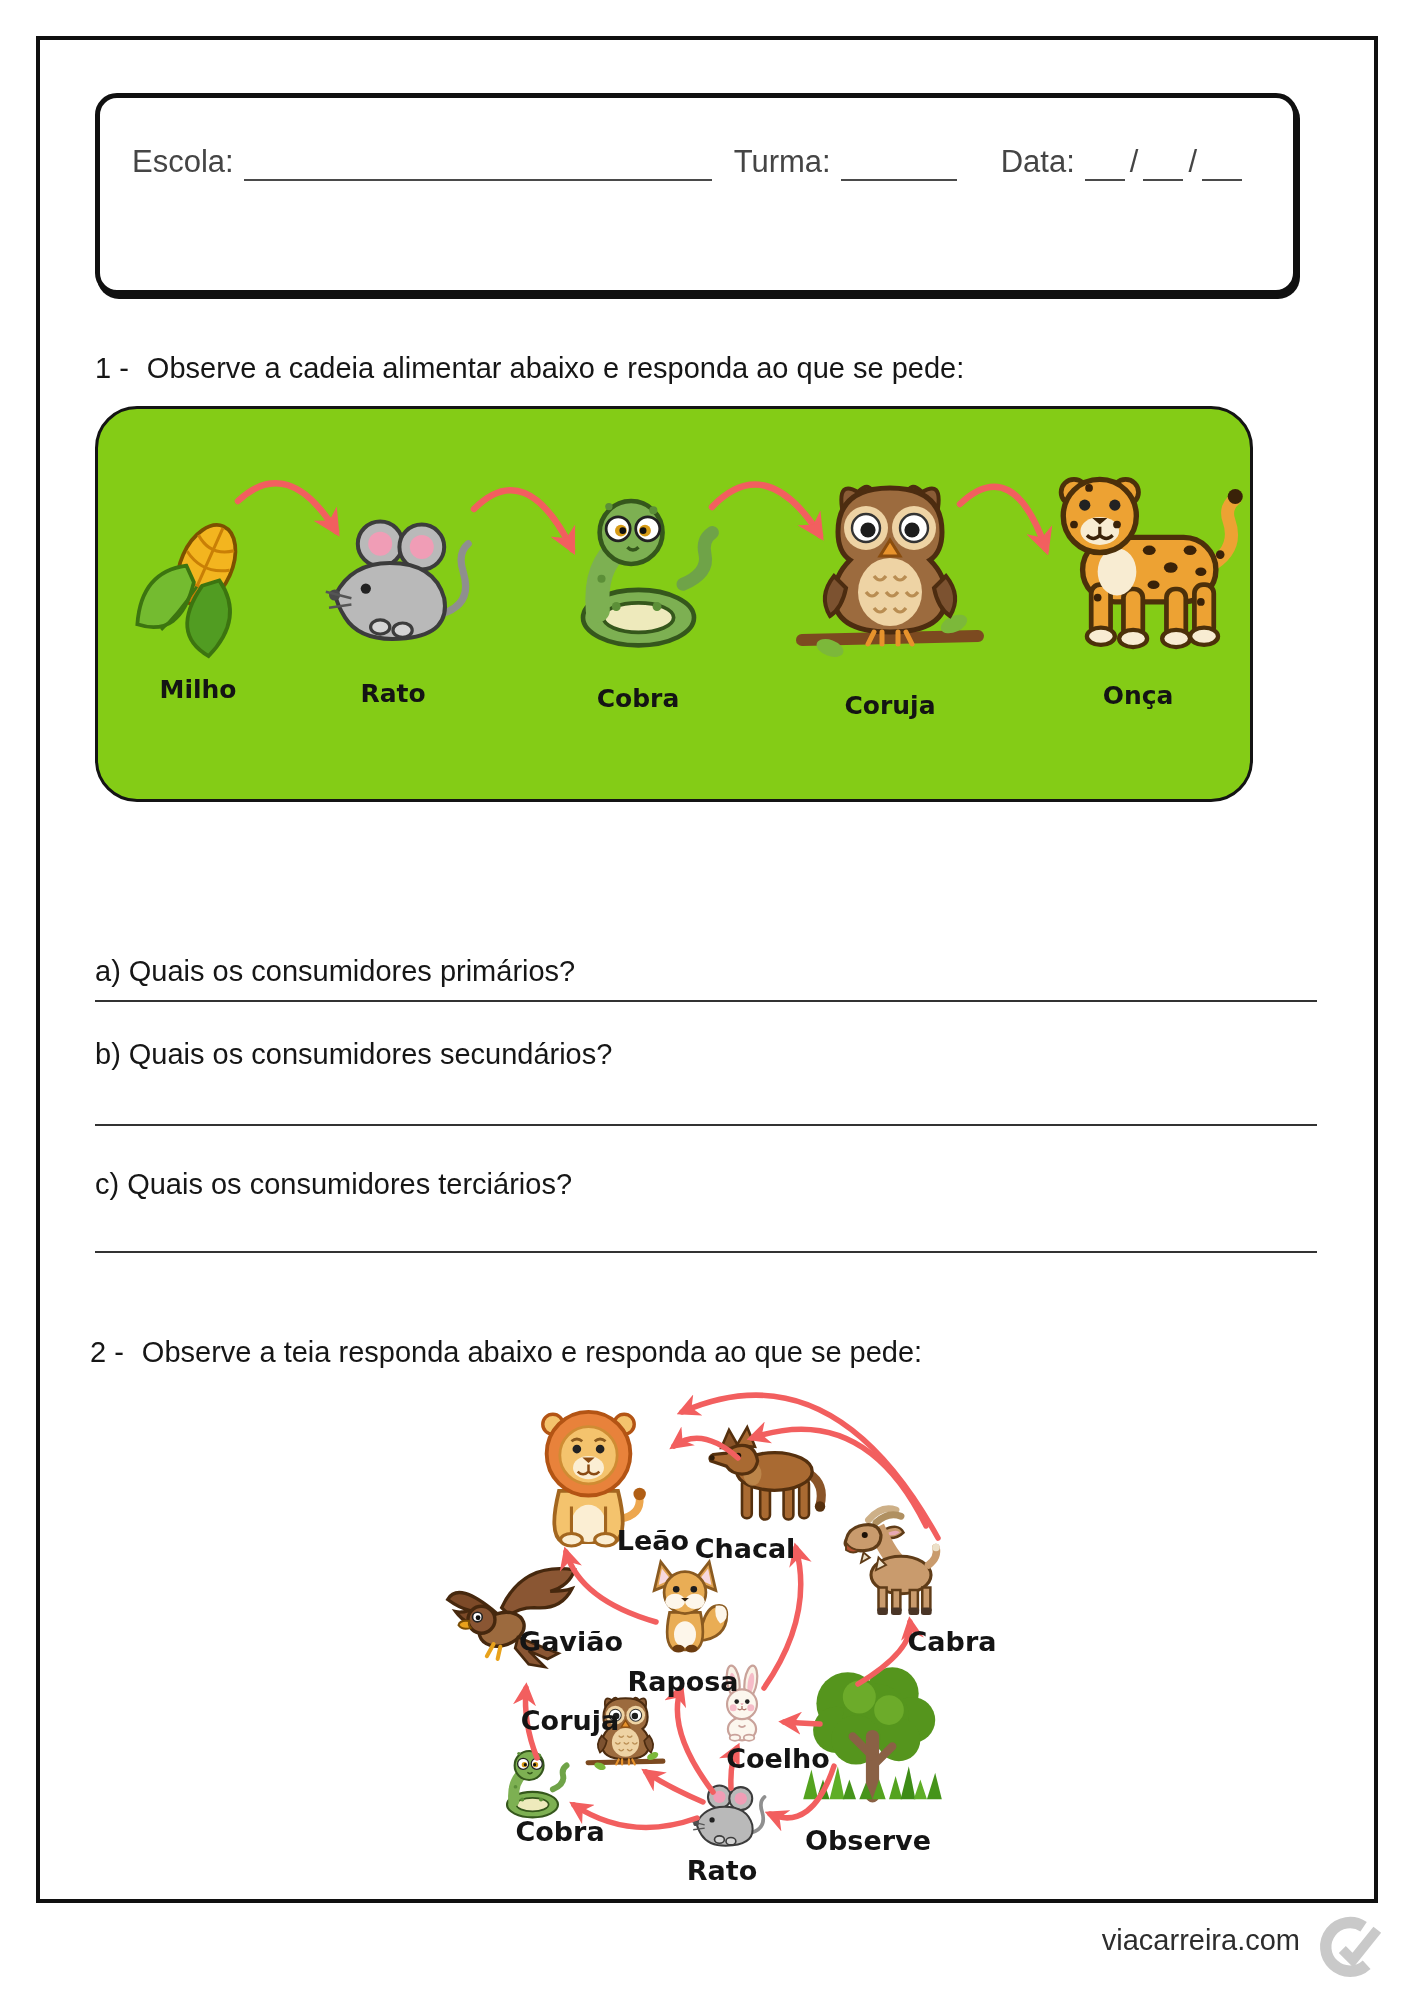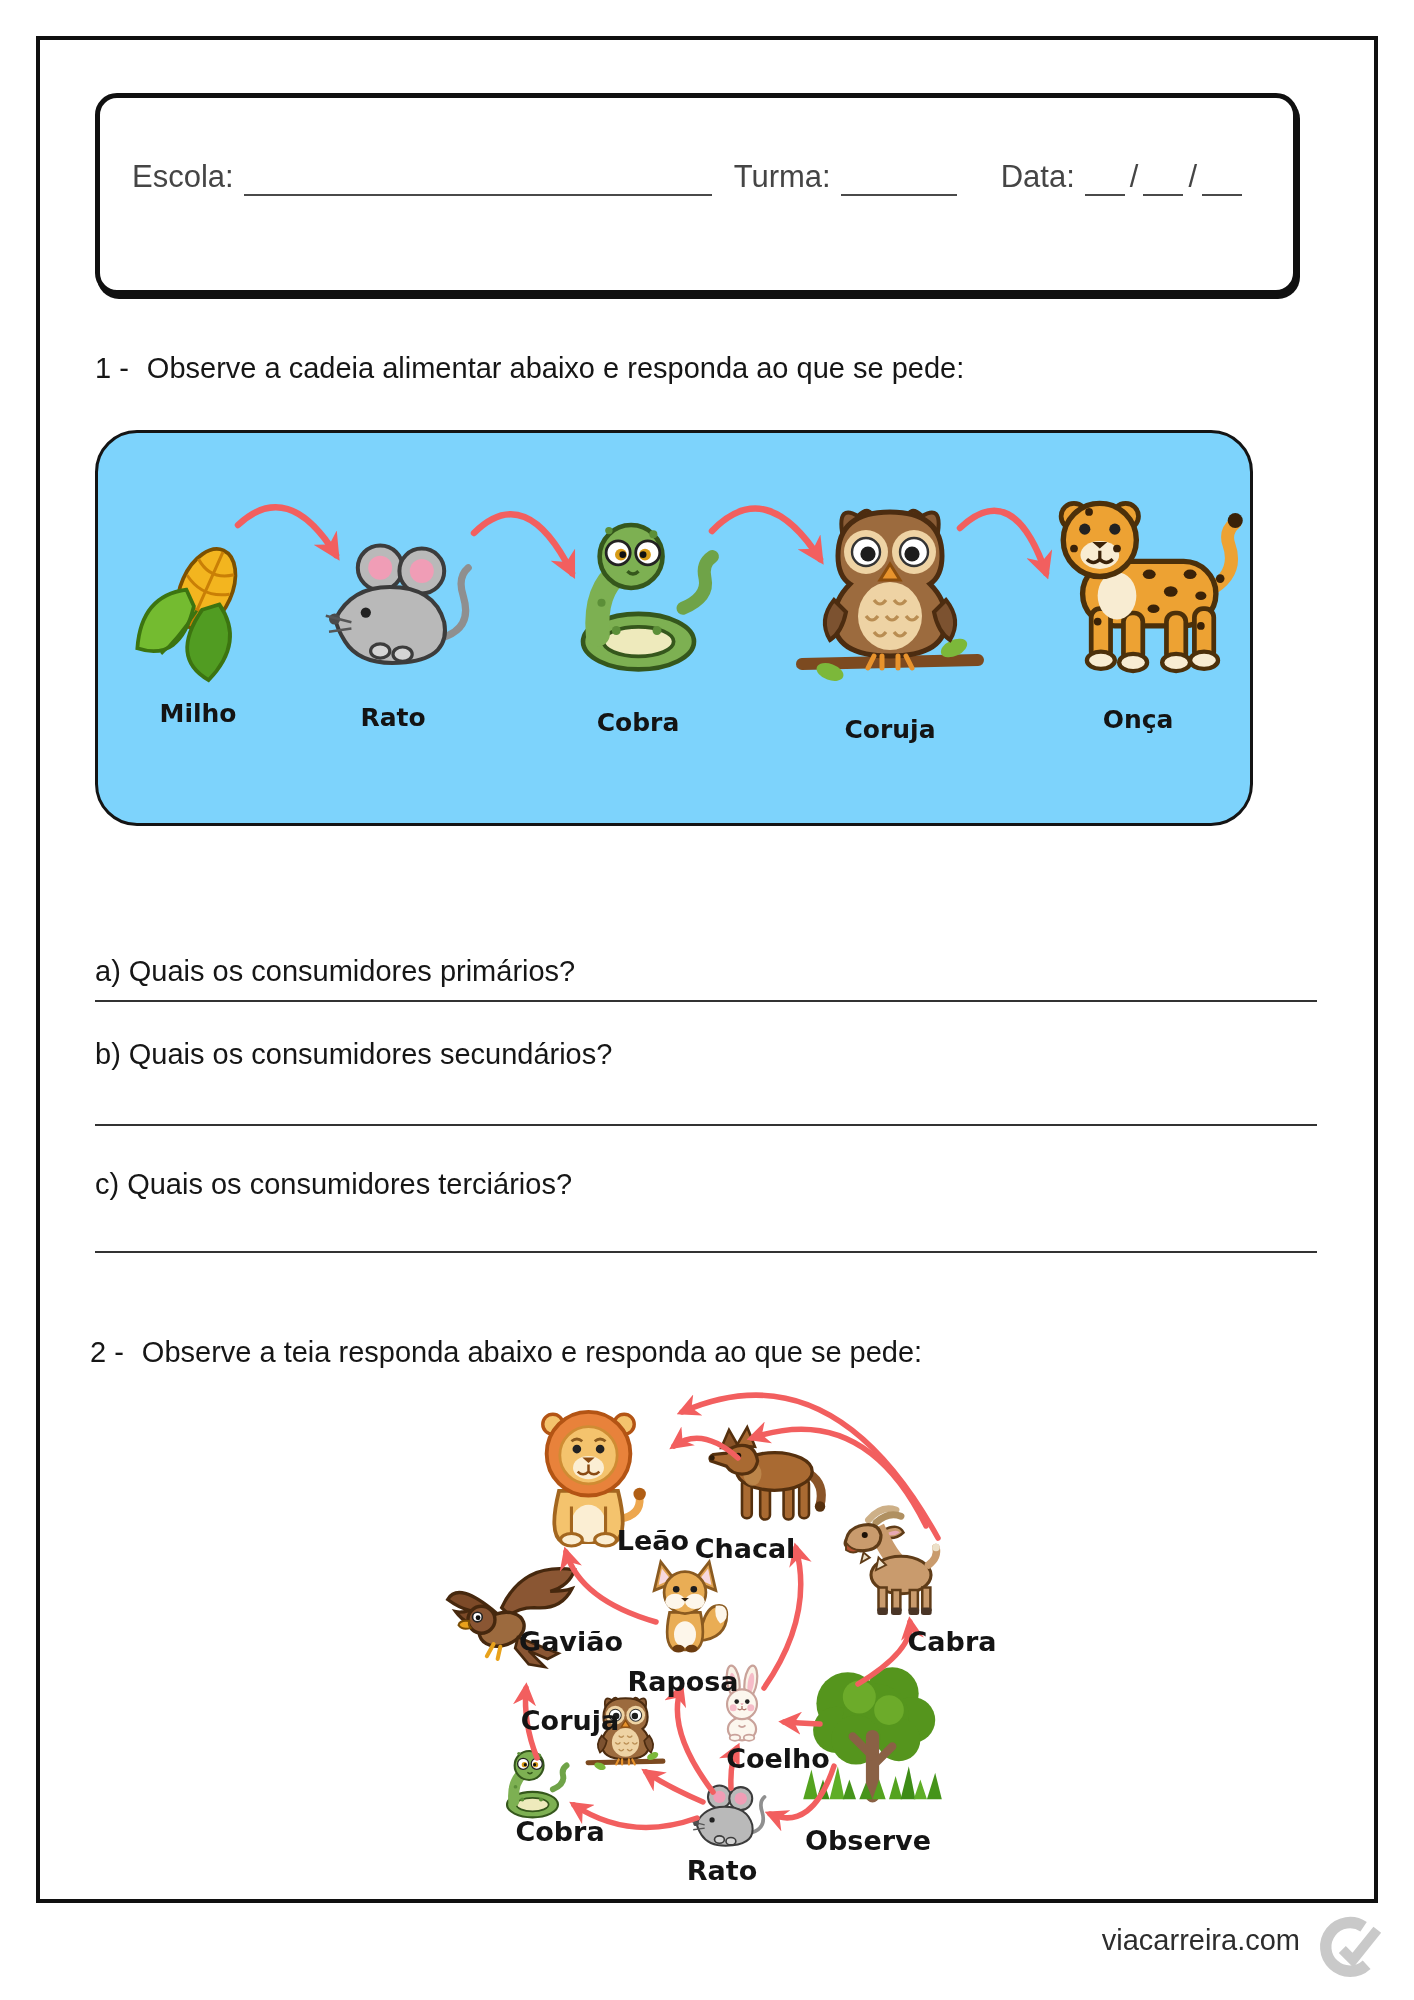--- a/index.html
+++ b/index.html
@@ -16,36 +16,36 @@
   
   #header-box{
     left:95px;top:93px;width:1203px;height:202px;box-sizing:border-box;
     border:5px solid #101010;border-radius:22px;background:#fff;
     box-shadow:2px 4px 0 #101010;
   }
   .form-row{
     position:absolute;left:32px;right:28px;display:flex;align-items:flex-end;
     font-size:31px;color:#454545;font-weight:300;line-height:38px;white-space:nowrap;
   }
-  .row1{top:60px;text-align:right;}
+  .row1{top:45px;text-align:right;}
   .row2{top:136px;}
   .blank{
     display:inline-block;height:36px;border-bottom:2.5px solid #4a4a4a;margin-left:10px;
   }
   .slash{margin:0 5px;}
   
   .question{position:absolute;font-size:29px;color:#161616;white-space:nowrap;}
   .qnum{display:inline-block;margin-right:18px;}
   .subq{position:absolute;left:95px;font-size:29px;color:#161616;white-space:nowrap;}
   .subq .qletter{margin-right:8px;}
   .answer-line{position:absolute;left:95px;width:1222px;height:0;border-bottom:2px solid #333;}
   
   #chain-box{
-    left:95px;top:430px;width:1158px;height:396px;box-sizing:border-box;
-    border:3.5px solid #141414;border-radius:42px;background:#7dd3fc;text-decoration:underline;
+    left:95px;top:406px;width:1158px;height:396px;box-sizing:border-box;
+    border:3.5px solid #141414;border-radius:42px;background:#84cc16;text-decoration:underline;
   }
   #chain-arrows,#web-arrows{position:absolute;left:0;top:0;pointer-events:none;overflow:visible;z-index:5;}
   #web-box{left:340px;top:1378px;width:720px;height:528px;}
   .node-icon{position:absolute;z-index:1;}
   .node-icon svg{display:block;overflow:visible;}
   .chain-label,.web-label{
     position:absolute;transform:translateX(-50%);white-space:nowrap;z-index:6;
     font-family:"DejaVu Sans",sans-serif;font-weight:700;color:#141414;
   }
   .chain-label{font-size:25px;}

